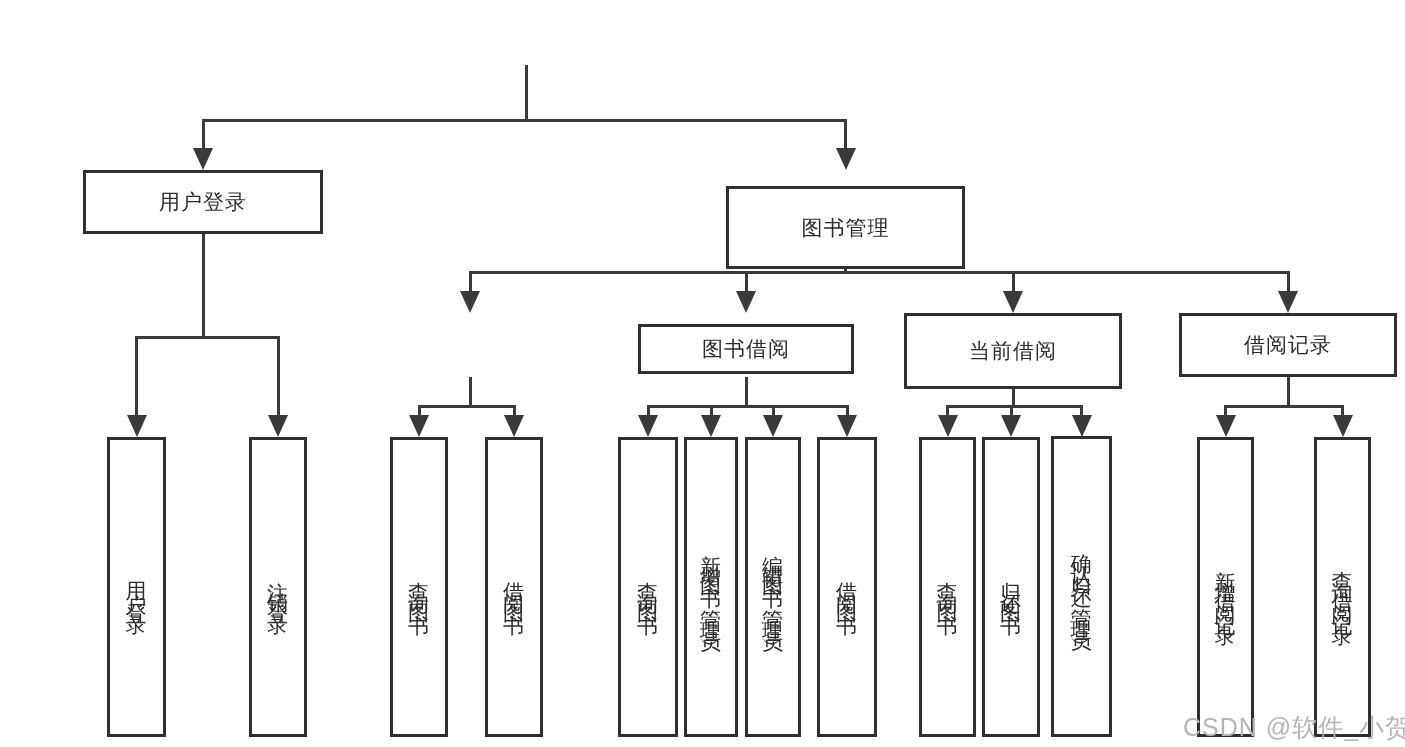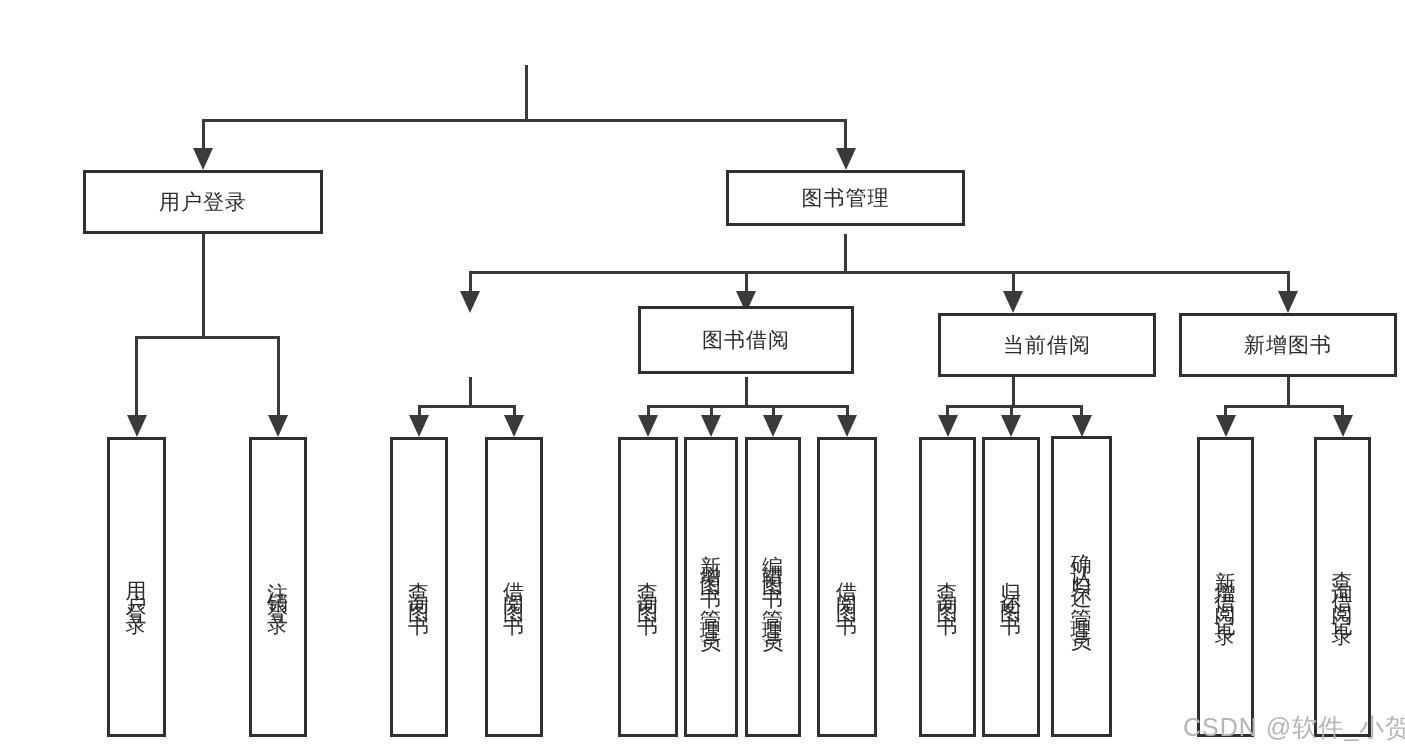--- a/index.html
+++ b/index.html
@@ -30,32 +30,32 @@
 </style>
 </head>
 <body>
 
 <div id="canvas">
 
 
   <div class="box" style="left:83px;top:170px;width:240px;height:64px">
     <span class="lbl">用户登录</span>
   </div>
-  <div class="box" style="left:726px;top:170px;width:239px;height:56px">
+  <div class="box" style="left:726px;top:186px;width:239px;height:83px">
     <span class="lbl">图书管理</span>
   </div>
 
-  <div class="box" style="left:638px;top:306px;width:216px;height:68px">
+  <div class="box" style="left:638px;top:324px;width:216px;height:50px">
     <span class="lbl">图书借阅</span>
   </div>
-  <div class="box" style="left:938px;top:313px;width:218px;height:64px">
+  <div class="box" style="left:904px;top:313px;width:218px;height:76px">
     <span class="lbl">当前借阅</span>
   </div>
   <div class="box" style="left:1179px;top:313px;width:218px;height:64px">
-    <span class="lbl">新增图书</span>
+    <span class="lbl">借阅记录</span>
   </div>
 
   <div class="box vbox" style="left:107px;top:437px;width:59px;height:300px">
     <span class="lbl">用户登录</span>
   </div>
   <div class="box vbox" style="left:249px;top:437px;width:58px;height:300px">
     <span class="lbl">注销登录</span>
   </div>
 
   <div class="box vbox" style="left:390px;top:437px;width:58px;height:300px">

